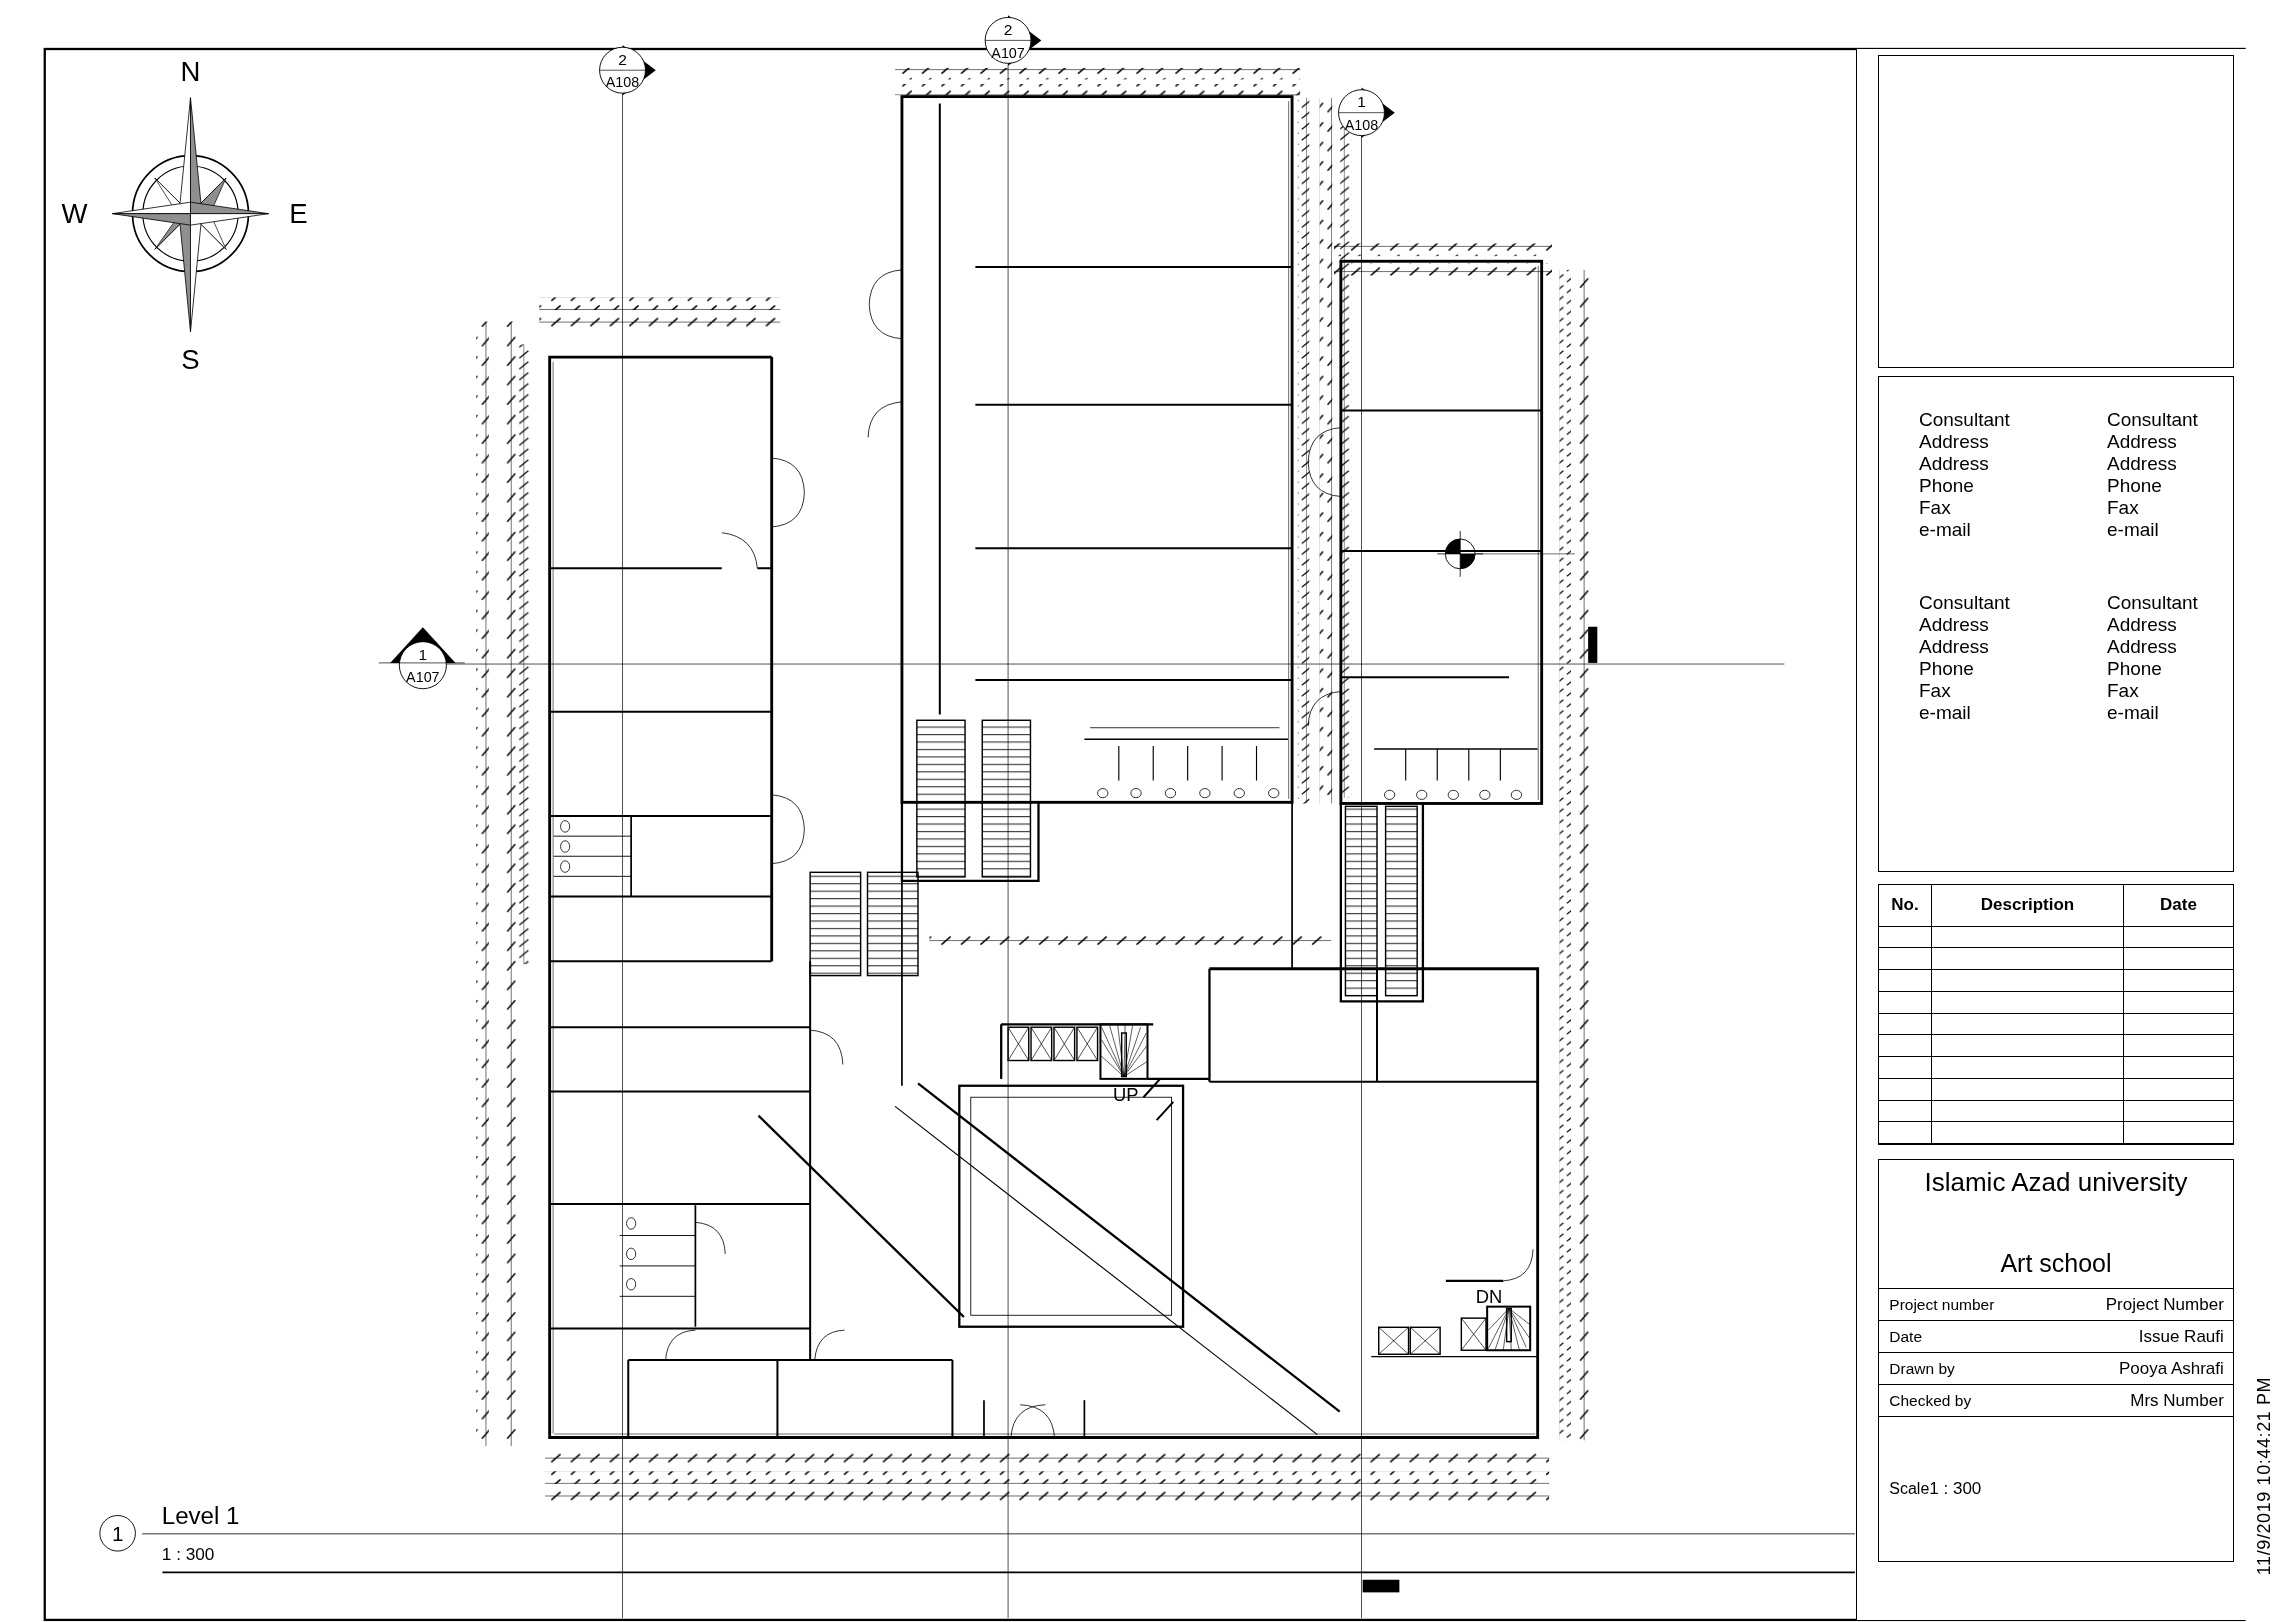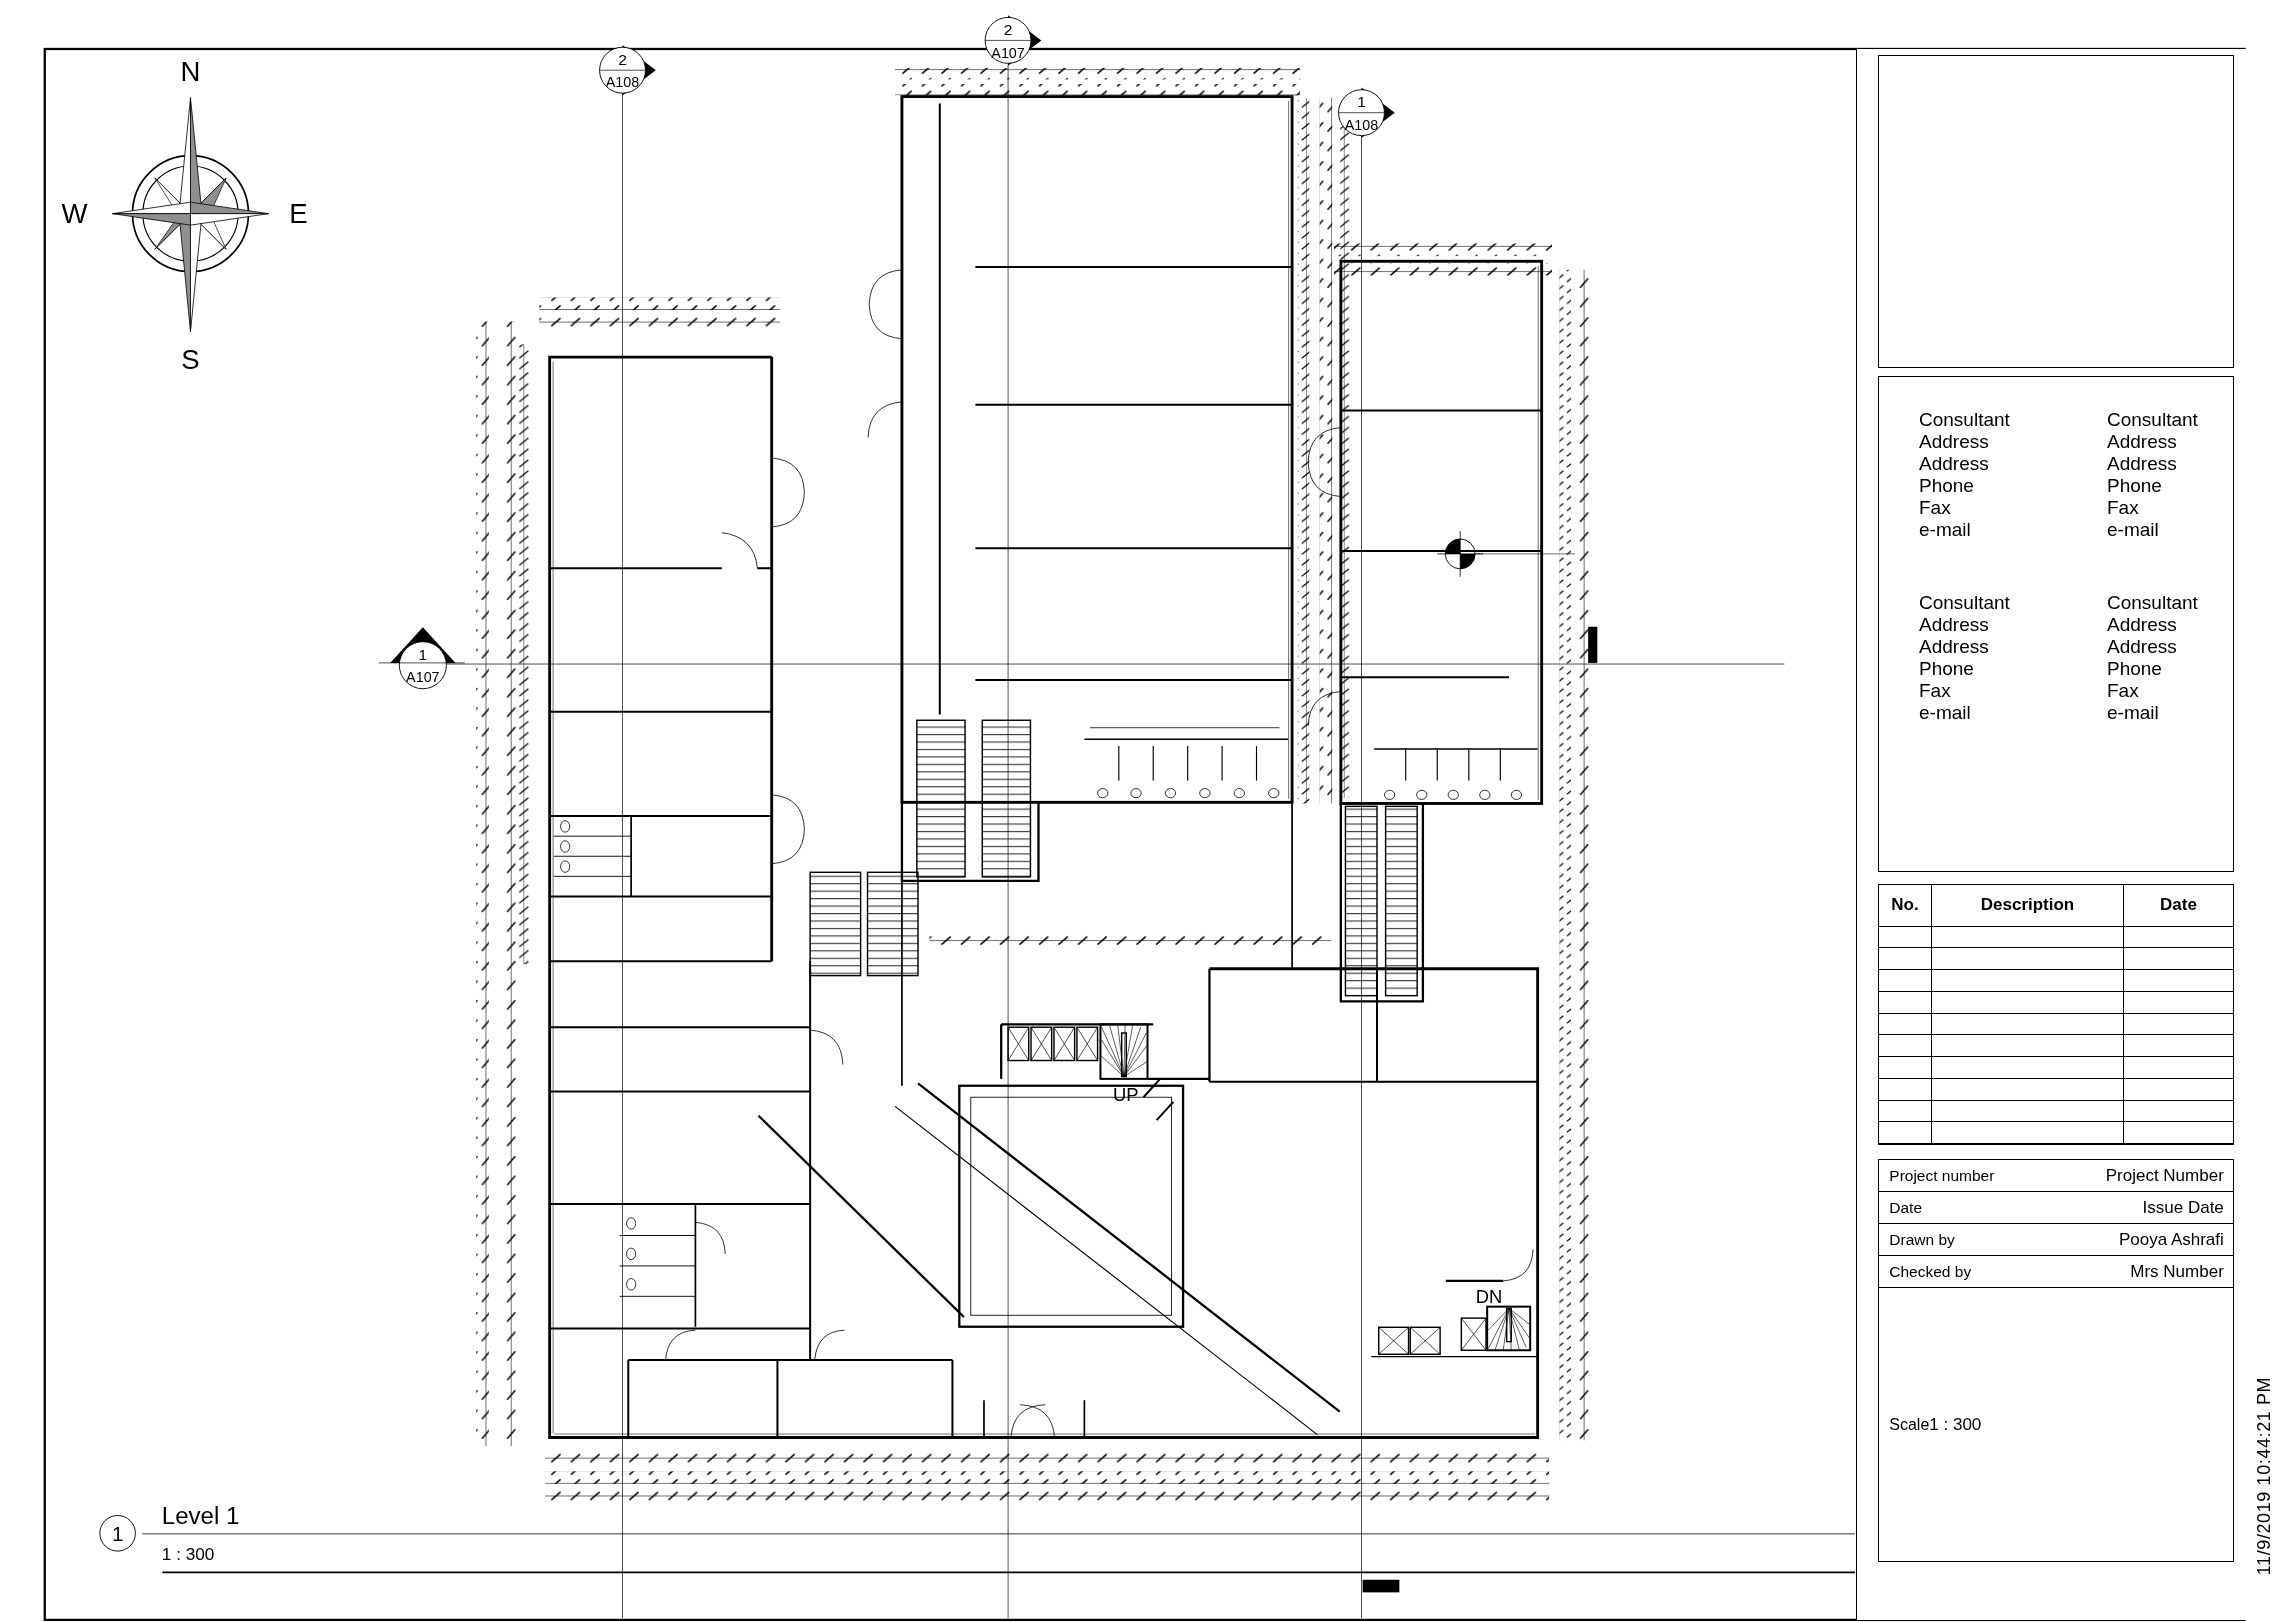--- a/index.html
+++ b/index.html
@@ -406,27 +406,31 @@
           <div class="rev-cell"></div>
           <div class="rev-cell"></div>
           <div class="rev-cell"></div>
           <div class="rev-cell"></div>
           <div class="rev-cell"></div>
           <div class="rev-cell"></div>
         </div>
     </div>
 
     <div class="tb-box proj-box">
+      <div class="proj-sec sec-client">
+        <div class="client-line1">Islamic Azad university</div>
+        <div class="client-line2">Art school</div>
+      </div>
       <div class="fieldrow">
         <span class="lab">Project number</span>
         <span class="val">Project Number</span>
       </div>
       <div class="fieldrow">
         <span class="lab">Date</span>
-        <span class="val">Issue Date</span>
+        <span class="val">Issue Raufi</span>
       </div>
       <div class="fieldrow">
         <span class="lab">Drawn by</span>
         <span class="val">Pooya Ashrafi</span>
       </div>
       <div class="fieldrow">
         <span class="lab">Checked by</span>
         <span class="val">Mrs Number</span>
       </div>
       <div class="sec-scale">

